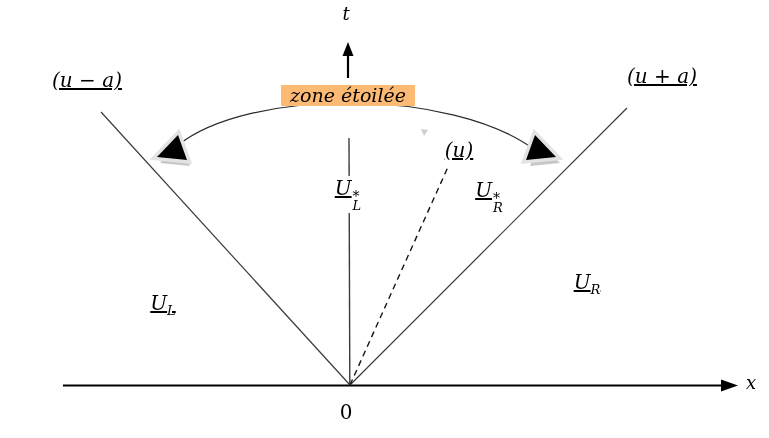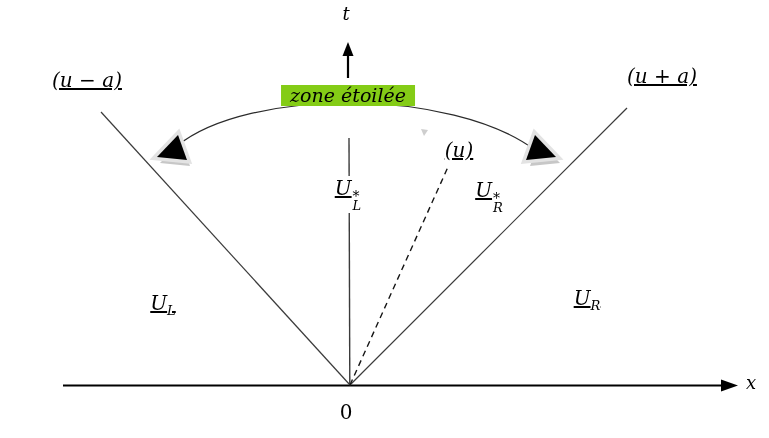--- a/index.html
+++ b/index.html
@@ -15,21 +15,21 @@
     position:absolute;
     color:#000000;
     font-style:italic;
     white-space:nowrap;
     line-height:1.1;
   }
   .cx{transform:translateX(-50%);}
   .math{font-size:20px;text-decoration:underline;}
   .small{font-size:18px;}
   .upright{font-style:normal;}
-  .whitebg{background:#84cc16;padding:0 9px;}
+  .whitebg{background:#fdba74;padding:0 9px;}
   .whitebg-tight{background:#ffffff;padding:1px 3px;}
   sub.msub{font-size:13px;font-style:italic;vertical-align:-5px;line-height:0;}
   .stack{
     display:inline-flex;flex-direction:column;align-items:flex-start;
     font-size:13px;line-height:10px;margin-left:1px;vertical-align:-6px;
   }
   .s-sup{font-style:normal;height:10px;font-size:14px;}
   .s-sub{font-style:italic;height:11px;}
 </style>
 </head>
@@ -93,19 +93,19 @@
     <span>U</span><span class="stack">
         <span class="s-sup">*</span>
         <span class="s-sub">R</span>
       </span>
   </div>
 
   <div class="label cx math" style="left:163px;top:292px;">
     <span>U</span><sub class="msub">L</sub>
   </div>
 
-  <div class="label cx math" style="left:587px;top:287px;">
+  <div class="label cx math" style="left:587px;top:271px;">
     <span>U</span><sub class="msub">R</sub>
   </div>
 
   <div class="label cx upright" style="left:346px;top:401px;font-size:20px;">0</div>
 
 </div>
 
 </body></html>

